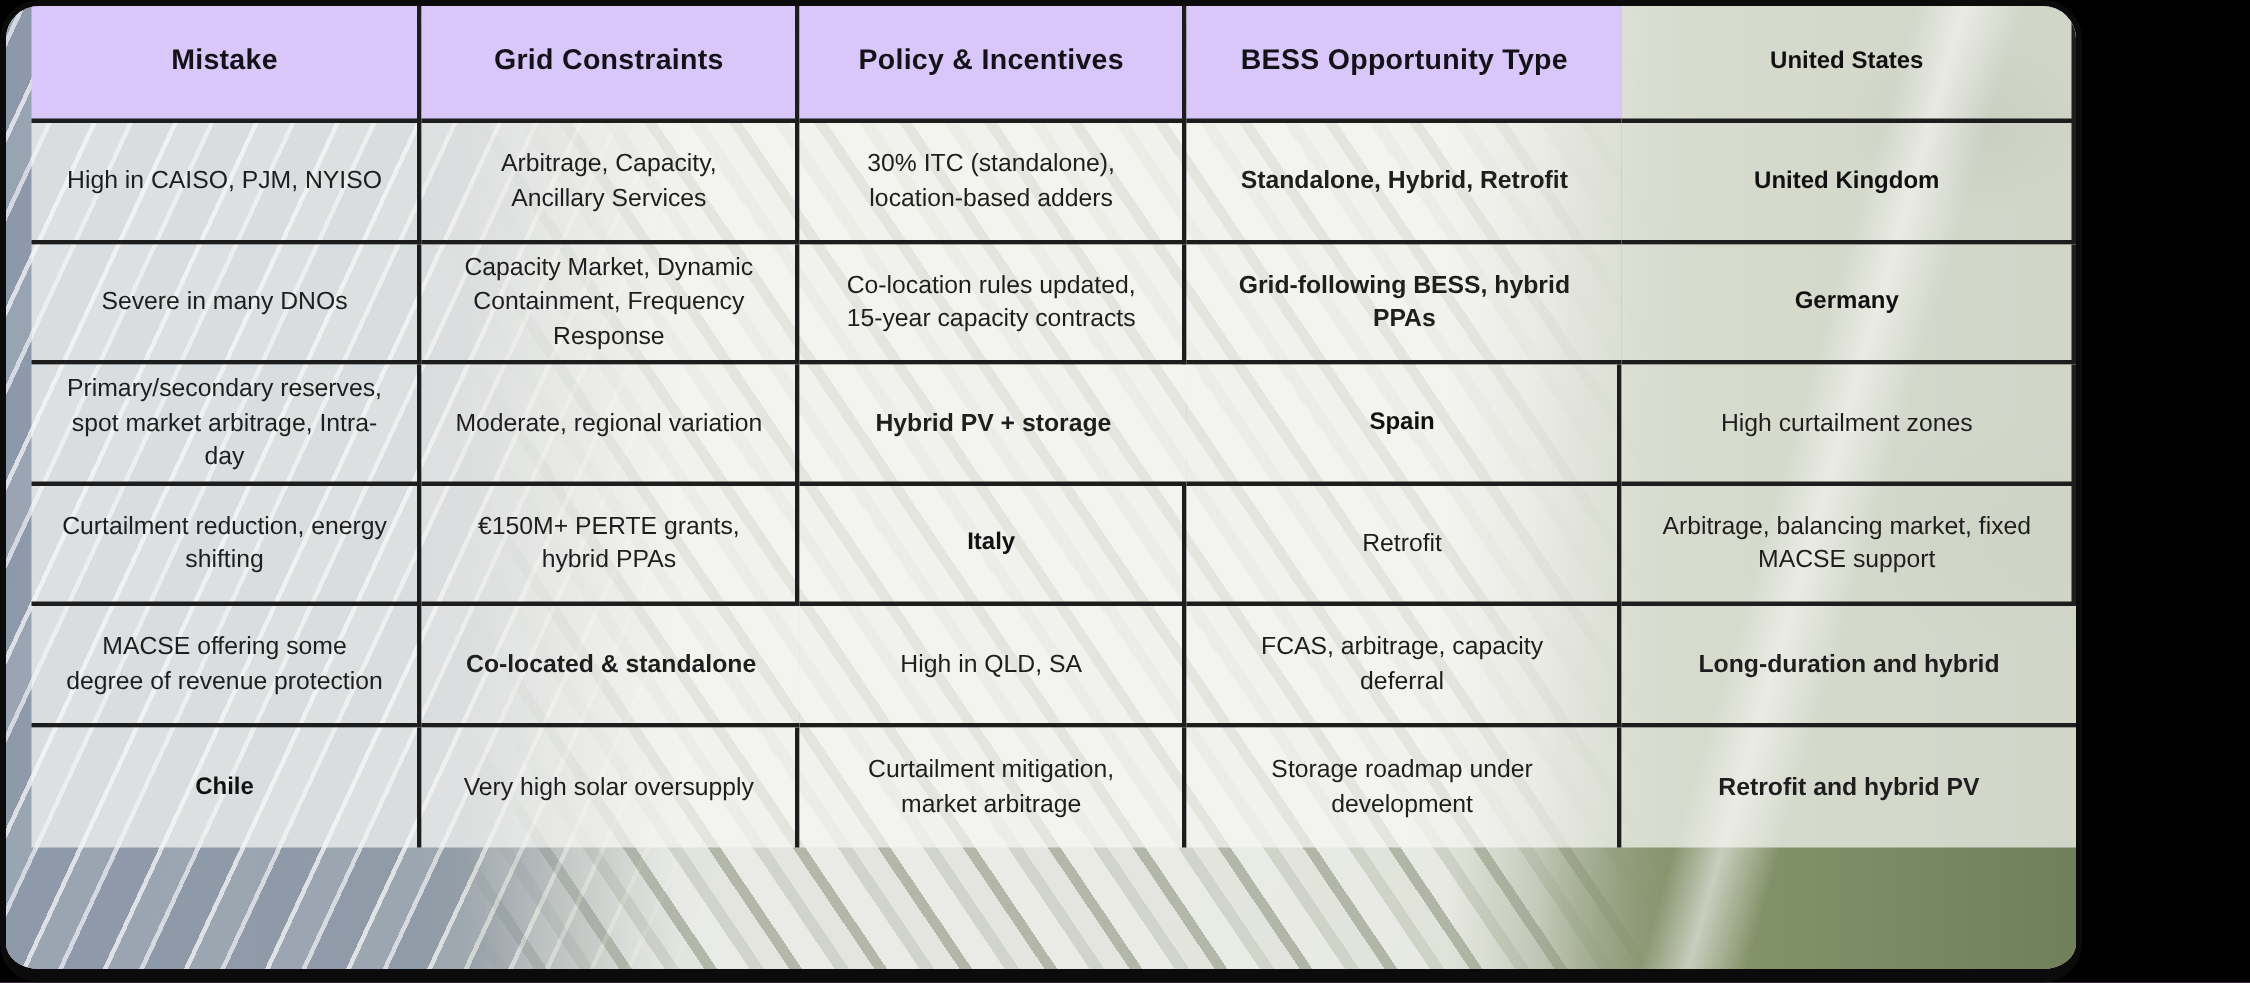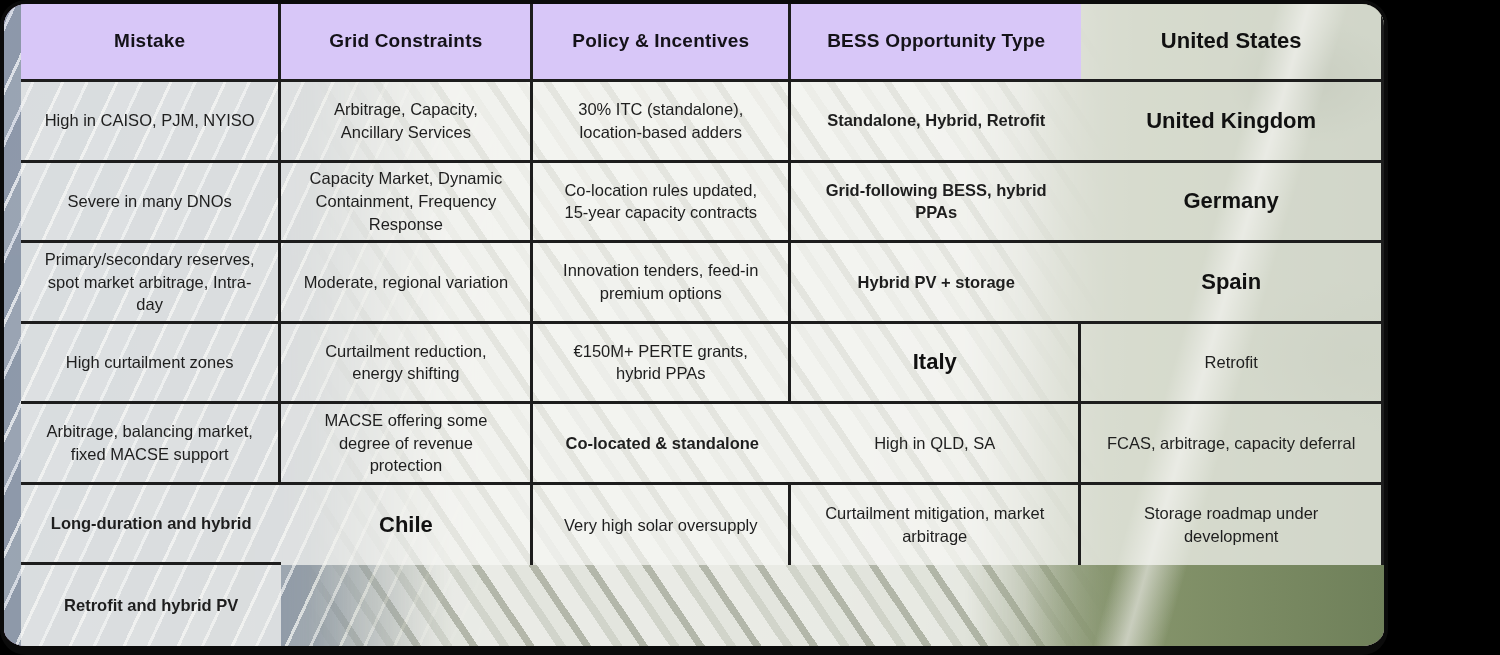--- a/index.html
+++ b/index.html
@@ -74,21 +74,21 @@
   }
   .cell.last-col{border-right:none;font-weight:bold;}
   .cell.last-row{border-bottom:none;}
   .cell.head{
     background:#d8c7f8;
     font-weight:bold;
     font-size:19px;
     color:#141218;
     letter-spacing:.2px;
   }
-  .cell.country{font-weight:bold;color:#111;font-size:22px;}
+  .cell.country{font-weight:bold;color:#111;font-size:16px;}
   .hd-wrap{display:inline-block;}
   .hd-revenue .hd-wrap{max-width:170px;}
   .hd-bess .hd-wrap{max-width:220px;}
 </style>
 </head>
 <body>
 
 <div class="card">
   <div class="photo">
     <div class="ph-base"></div>
@@ -121,21 +121,20 @@
 
     <div class="cell country">United Kingdom</div>
     <div class="cell">Severe in many DNOs</div>
     <div class="cell">Capacity Market, Dynamic Containment, Frequency Response</div>
     <div class="cell">Co-location rules updated, 15-year capacity contracts</div>
     <div class="cell last-col">Grid-following BESS, hybrid PPAs</div>
 
     <div class="cell country">Germany</div>
     <div class="cell">Primary/secondary reserves, spot market arbitrage, Intra-day</div>
     <div class="cell">Moderate, regional variation</div>
-    <div class="cell">Innovation tenders, feed-in premium options</div>
     <div class="cell last-col">Hybrid PV + storage</div>
 
     <div class="cell country">Spain</div>
     <div class="cell">High curtailment zones</div>
     <div class="cell">Curtailment reduction, energy shifting</div>
     <div class="cell">€150M+ PERTE grants, hybrid PPAs</div>
 
     <div class="cell country">Italy</div>
     <div class="cell">Retrofit</div>
     <div class="cell">Arbitrage, balancing market, fixed MACSE support</div>

